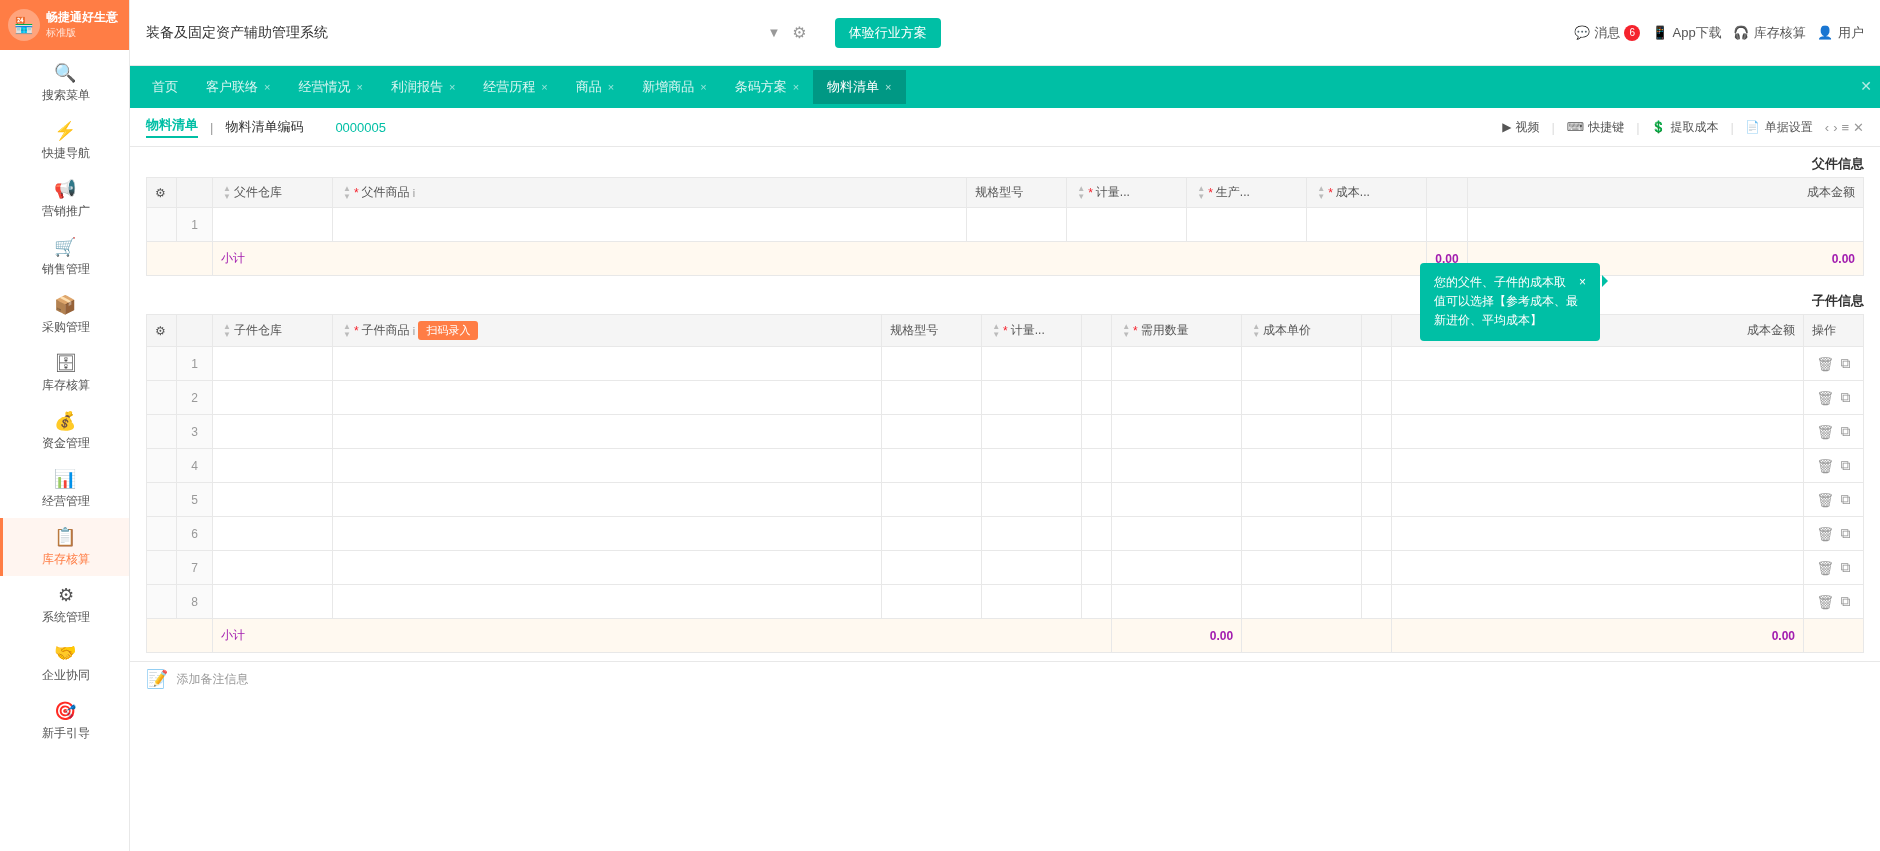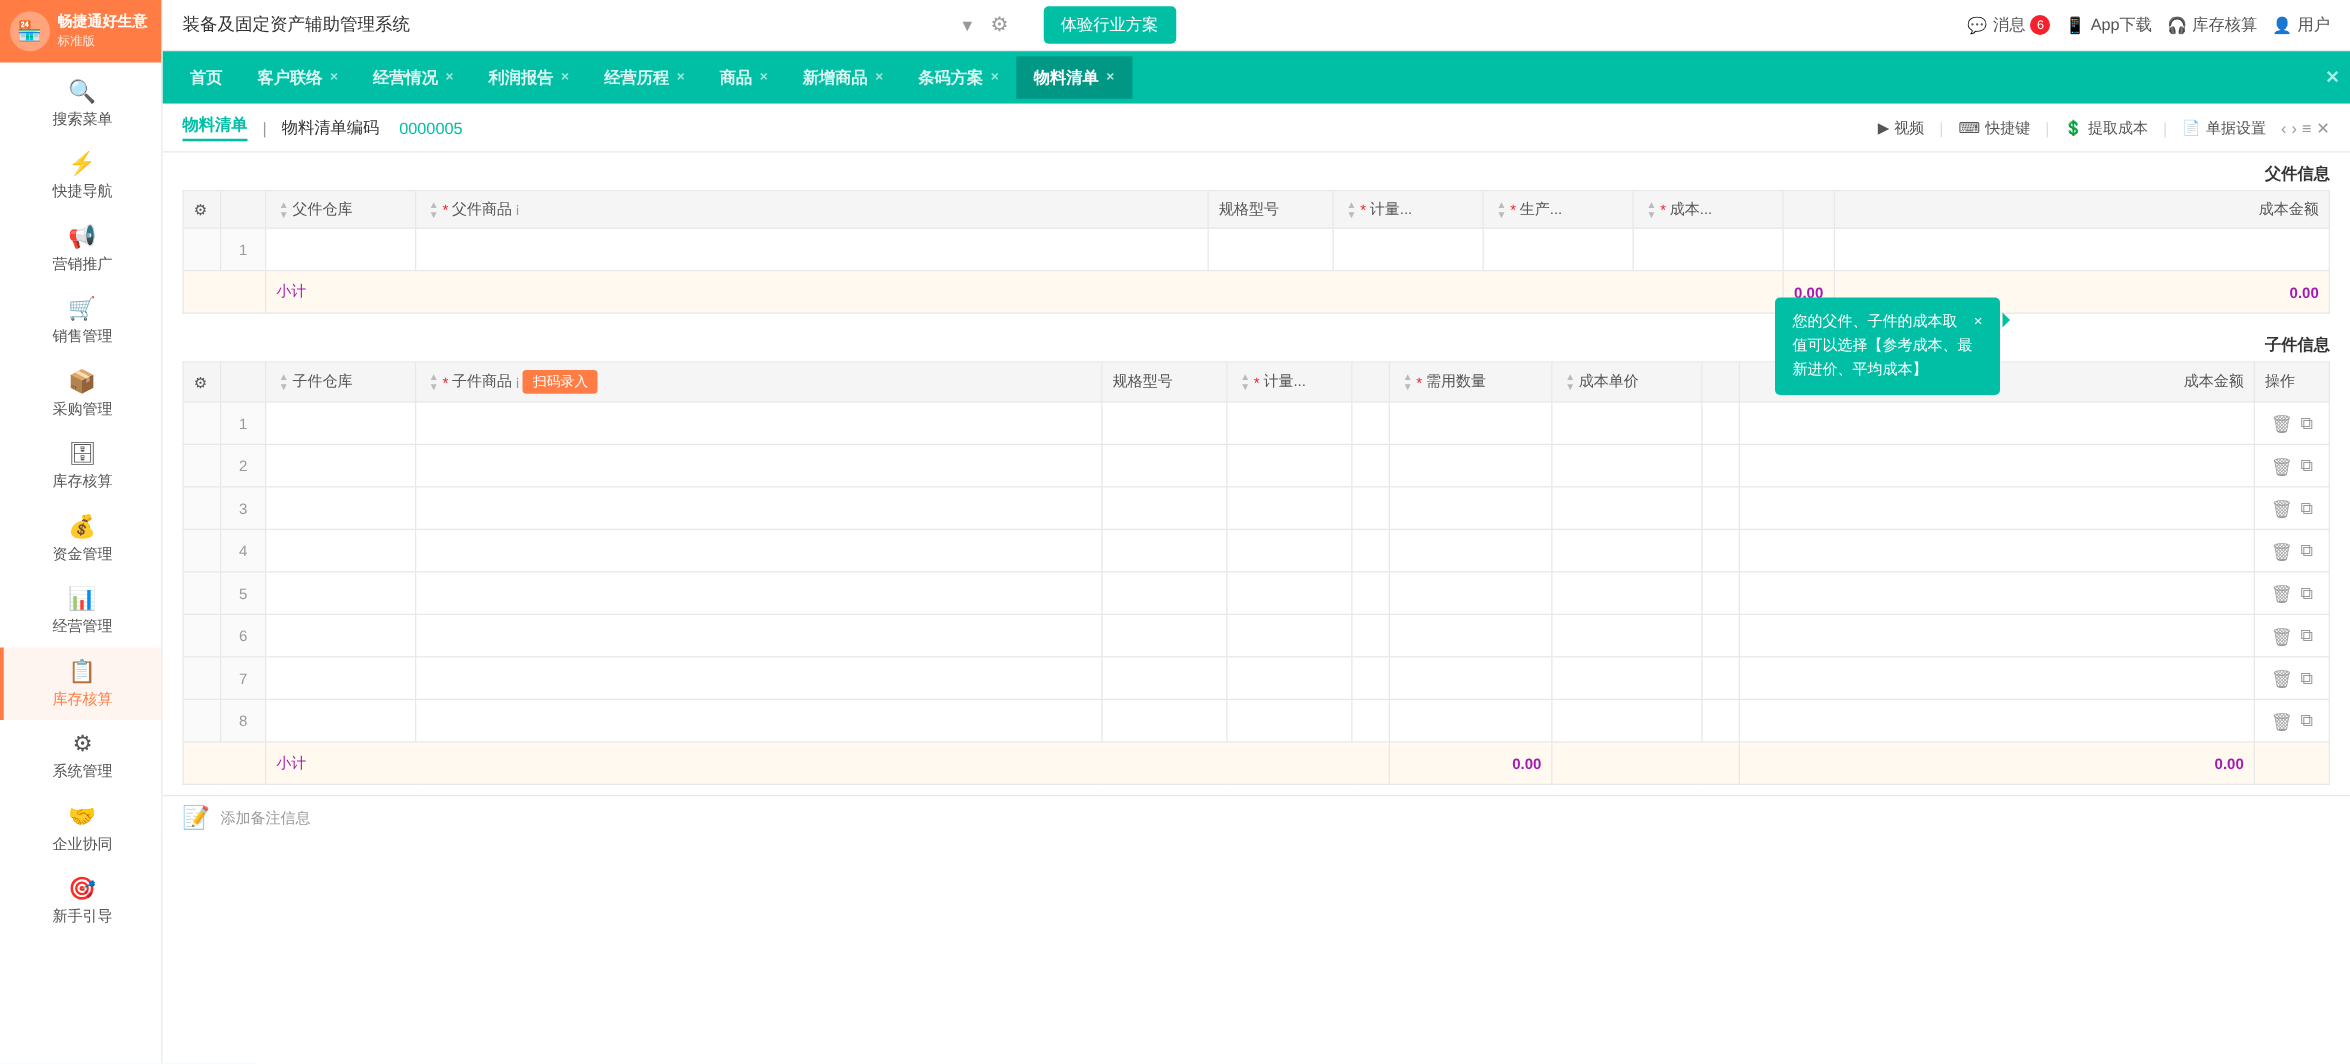--- a/index.html
+++ b/index.html
@@ -55,21 +55,21 @@
     .main {
       flex: 1;
       display: flex;
       flex-direction: column;
       overflow: hidden;
     }
 
     
     .topbar {
       background: #fff;
-      height: 41px;
+      height: 66px;
       display: flex;
       align-items: center;
       padding: 0 16px;
       gap: 12px;
       border-bottom: 1px solid #e8e8e8;
       flex-shrink: 0;
     }
     .topbar-title { font-size: 14px; color: #333; flex: 1; }
     .topbar-btn {
       background: #00bfa5;
@@ -340,21 +340,21 @@
     <div class="topbar-action-item">
       <span>🎧</span>
       <span>库存核算</span>
     </div>
     <div class="topbar-action-item">
       <span>👤</span>
       <span>用户</span>
     </div>
   </div>
 
-  <div class="nav-tabs" style="position:relative;font-weight:bold;">
+  <div class="nav-tabs" style="position:relative;">
     <div class="nav-tab">
       <span>首页</span>
     </div>
     <div class="nav-tab">
       <span>客户联络</span>
       <span class="nav-tab-close">×</span>
     </div>
     <div class="nav-tab">
       <span>经营情况</span>
       <span class="nav-tab-close">×</span>
@@ -385,21 +385,21 @@
     </div>
     <span class="close-x-btn">✕</span>
   </div>
 
   <div class="page-content page-wrapper">
 
     <div class="page-header">
       <span class="page-header-tab active">物料清单</span>
       <span style="color:#999;">|</span>
       <span class="page-header-code">物料清单编码</span>
-      <span class="page-header-code" style="color:#00bfa5; margin-left:4px;">0000005</span>
+      <span class="page-header-code" style="color:#00bfa5; margin-left:20px;">0000005</span>
 
       <div style="margin-left:auto; display:flex; align-items:center; gap:12px;">
         <div class="toolbar-item">
           <span>▶</span>
           <span>视频</span>
         </div>
         <span class="toolbar-divider">|</span>
         <div class="toolbar-item">
           <span>⌨</span>
           <span>快捷键</span>

